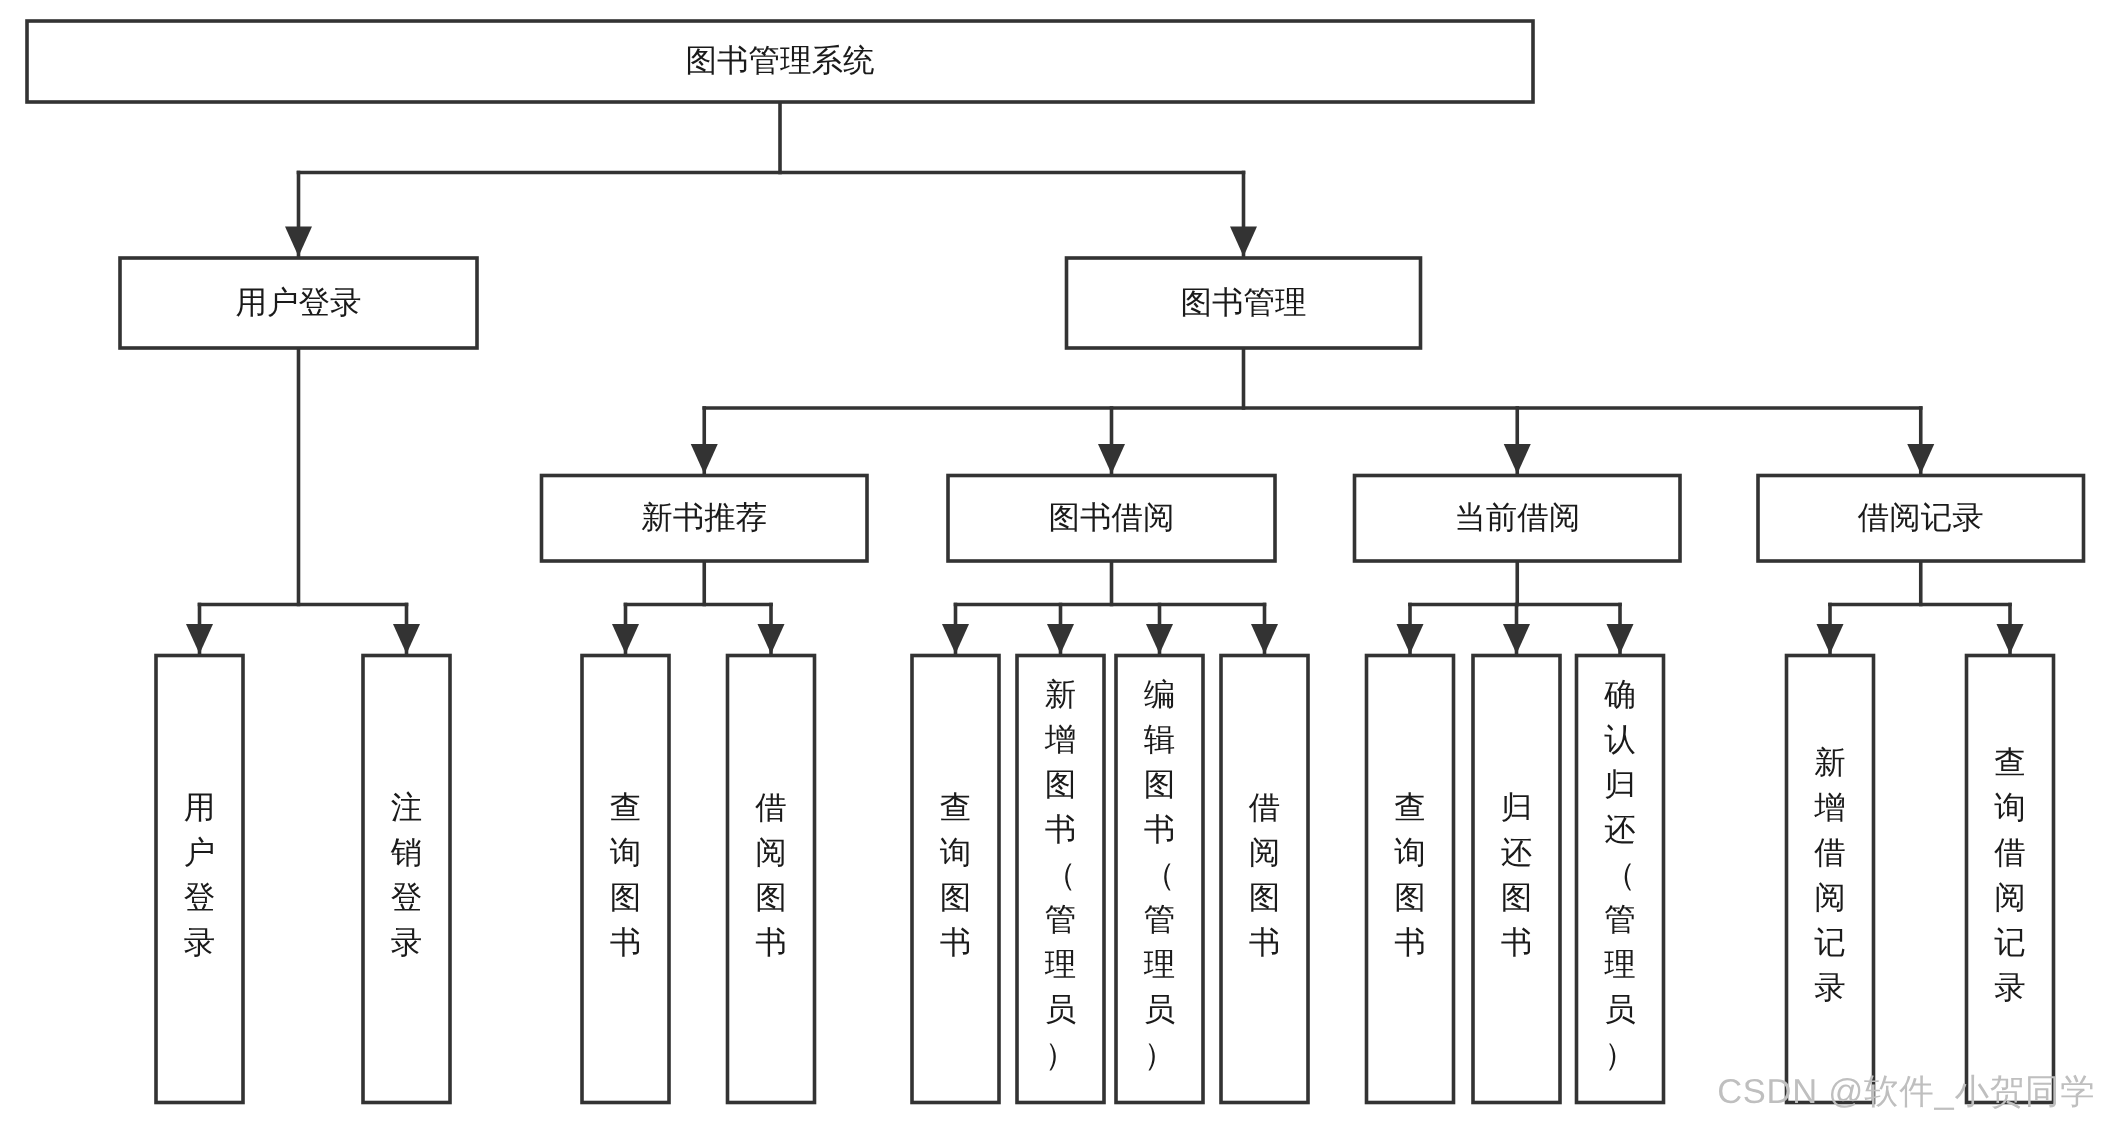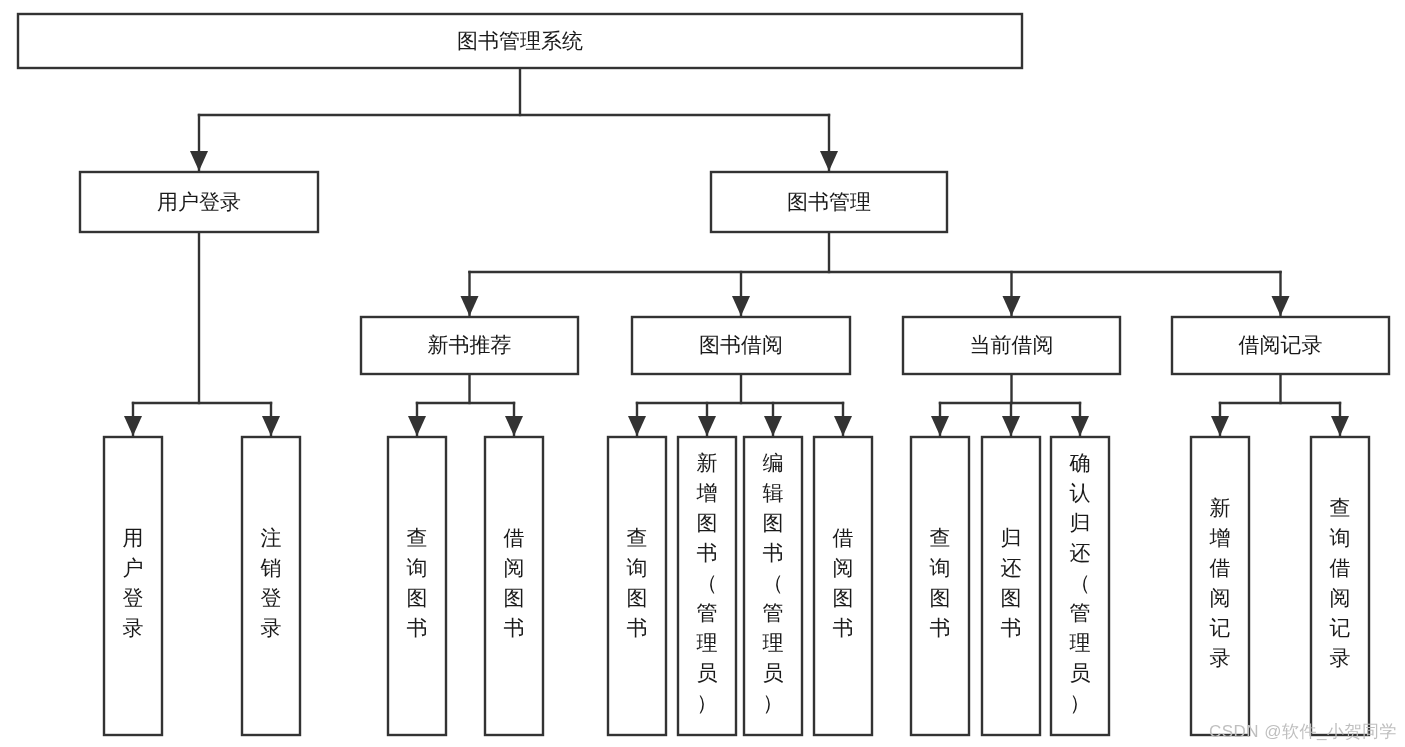--- a/index.html
+++ b/index.html
@@ -54,21 +54,21 @@
     font-family: "Liberation Sans", "DejaVu Sans", sans-serif;
     font-size: 21px;
     fill: #1a1a1a;
     text-anchor: middle;
   }
   .watermark-text {
     position: absolute;
     right: 8px;
     bottom: 4px;
     font-family: "Liberation Sans", "DejaVu Sans", sans-serif;
-    font-size: 17px;
+    font-size: 23px;
     color: #bfbfbf;
     letter-spacing: 0.5px;
     white-space: nowrap;
     user-select: none;
   }
 </style>
 </head>
 <body>
 
 <div id="diagram-root">

